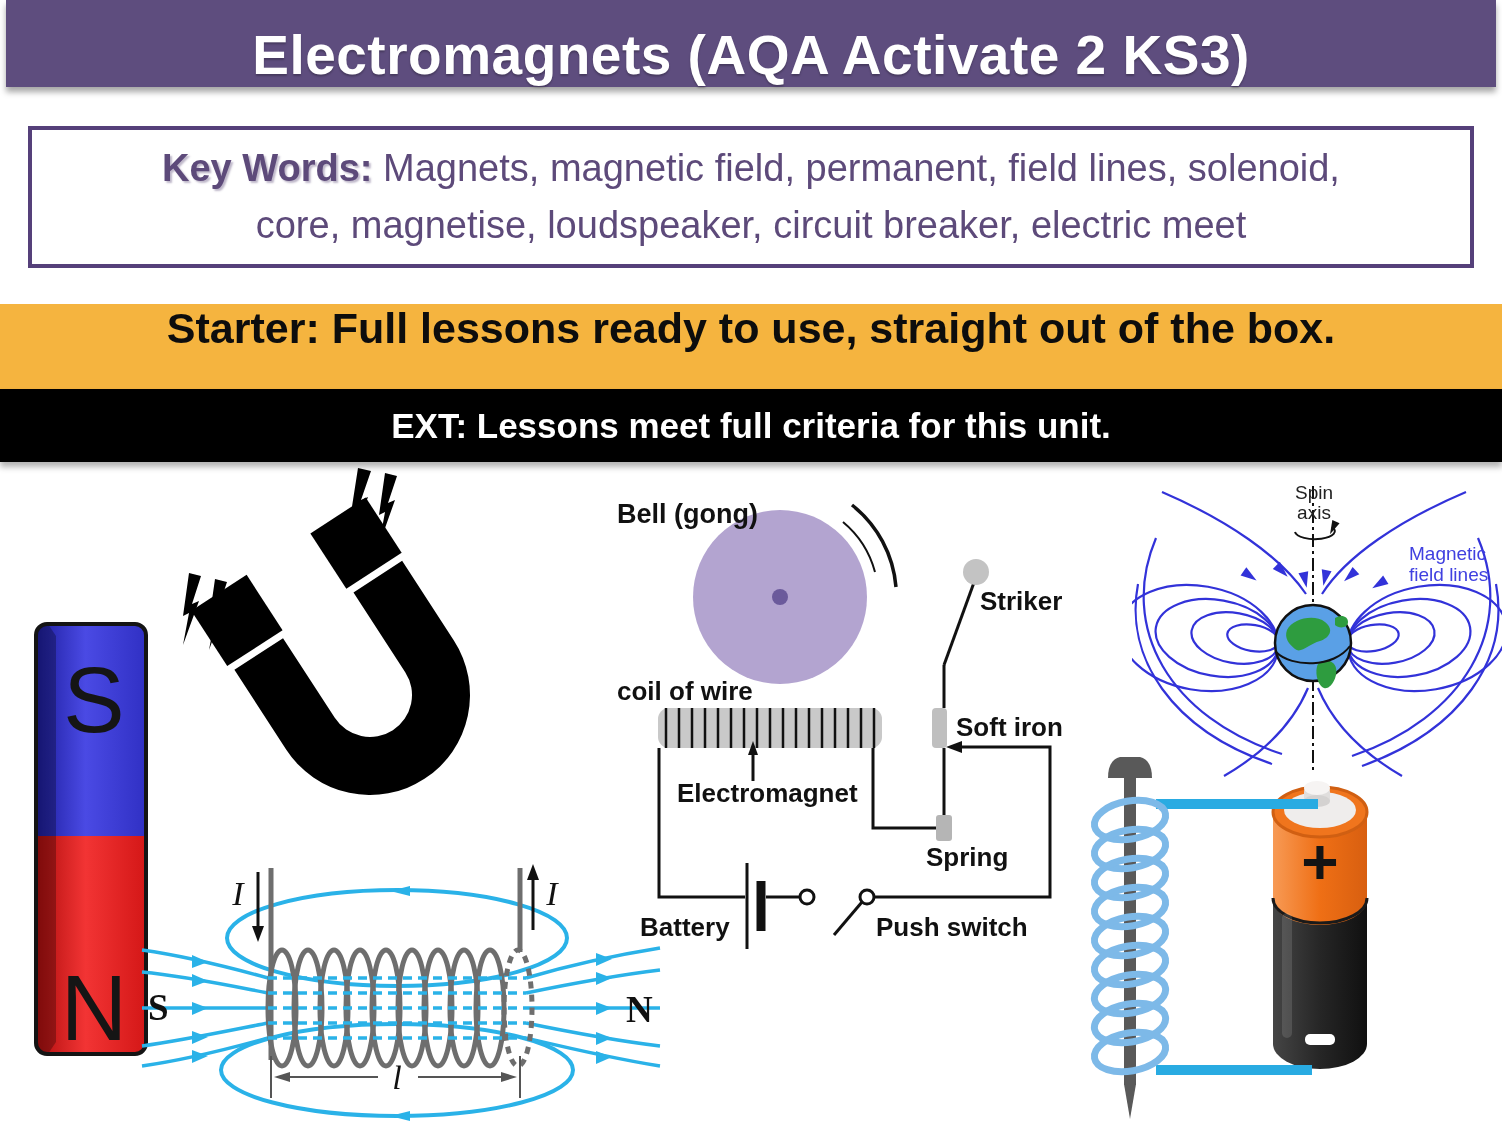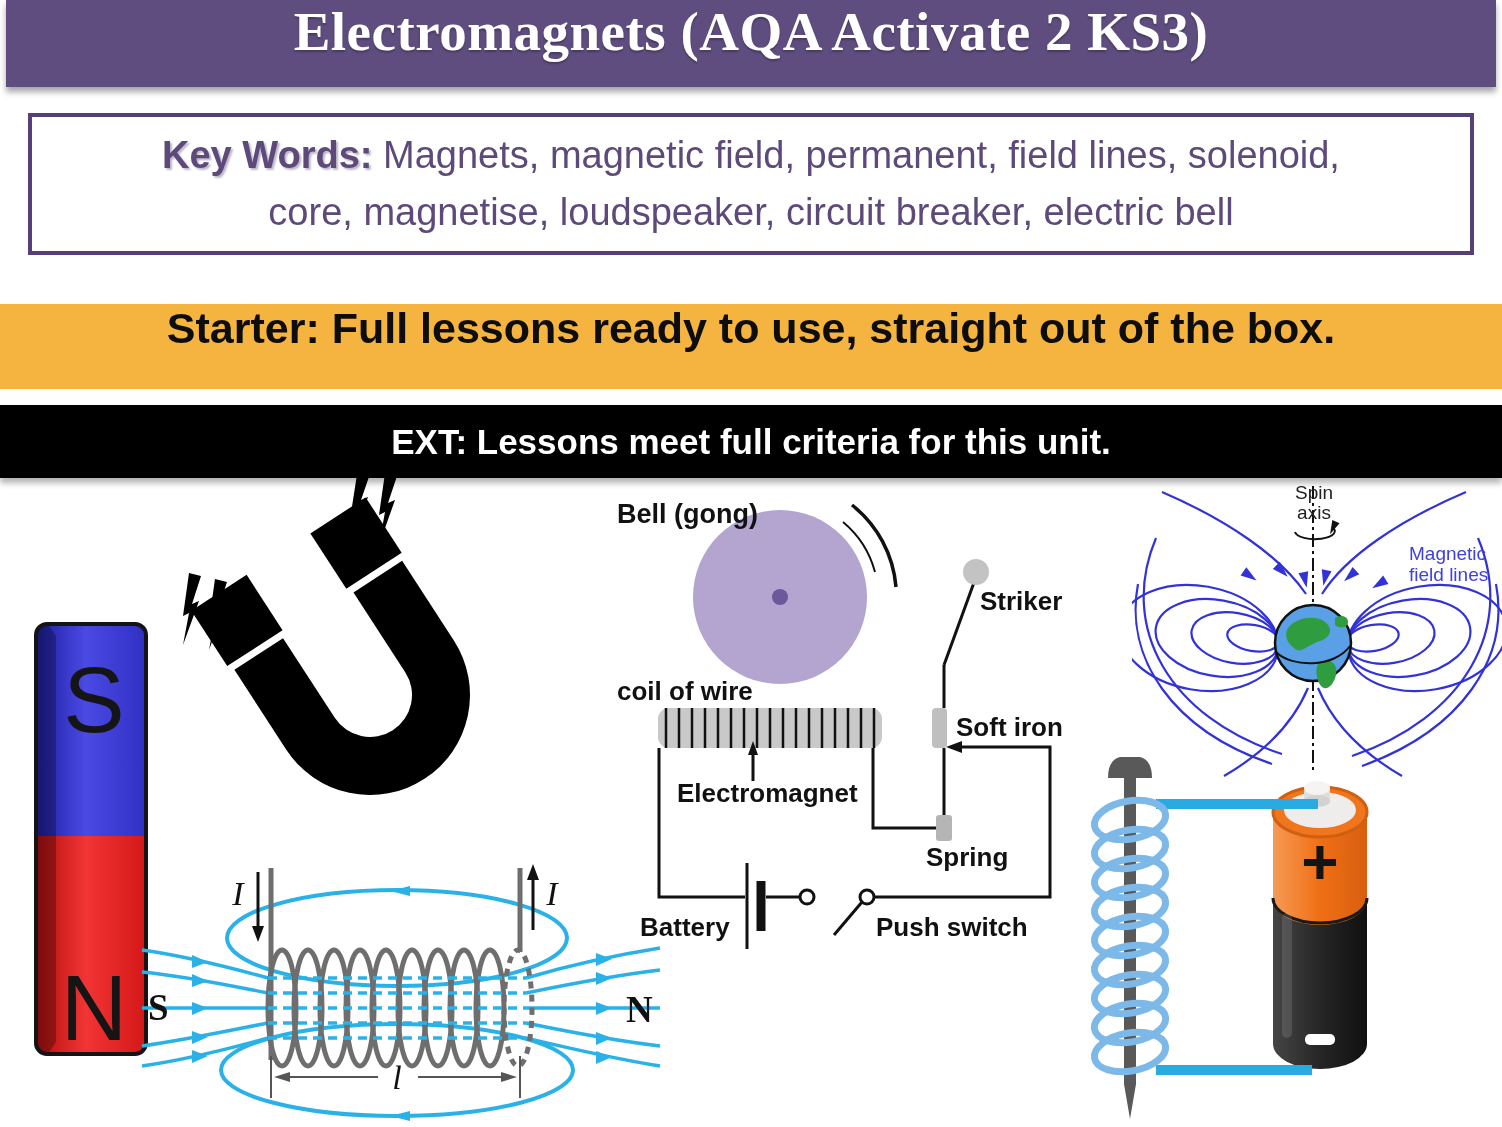--- a/index.html
+++ b/index.html
@@ -1,49 +1,49 @@
 <!DOCTYPE html>
 <html><head>
 <meta charset="utf-8">
 <style>
   html,body{margin:0;padding:0;background:#ffffff;}
   body{width:1502px;height:1127px;position:relative;overflow:hidden;
        font-family:"Liberation Sans",sans-serif;}
   .abs{position:absolute;}
   
   .title-banner{left:6px;top:0;width:1490px;height:87px;background:#5e4d7e;
-    box-shadow:0 5px 6px rgba(0,0,0,.35);display:flex;align-items:flex-start;justify-content:center;font-family:Liberation Serif, serif;}
+    box-shadow:0 5px 6px rgba(0,0,0,.35);display:flex;align-items:flex-end;justify-content:center;}
   .title-banner h1{margin:0;color:#ffffff;font-size:55px;font-weight:bold;letter-spacing:.5px;
     text-shadow:0 2px 2px rgba(0,0,0,.25);}
-  .keywords-box{left:28px;top:113px;width:1446px;height:142px;background:#ffffff;
+  .keywords-box{left:28px;top:126px;width:1446px;height:142px;background:#ffffff;
     border:4px solid #55407a;box-sizing:border-box;display:flex;flex-direction:column;
     justify-content:center;text-align:center;color:#5d4a7a;font-size:38px;line-height:1.5;}
   .keywords-box .kw-label{font-weight:bold;text-shadow:2px 2px 2px rgba(70,50,100,.35);}
   .starter-banner{left:0;top:304px;width:1502px;height:85px;background:#f5b43f;
     display:flex;align-items:flex-start;justify-content:center;}
   .starter-banner span{color:#0d0d0d;font-size:43px;font-weight:bold;}
   .ext-banner{left:0;top:389px;width:1502px;height:73px;background:#000000;
-    box-shadow:0 5px 6px rgba(0,0,0,.3);display:flex;align-items:center;justify-content:center;margin-top:16px;}
+    box-shadow:0 5px 6px rgba(0,0,0,.3);display:flex;align-items:center;justify-content:center;}
   .ext-banner span{color:#ffffff;font-size:35px;font-weight:bold;}
   
   text{font-family:"Liberation Sans",sans-serif;}
   .hand{font-weight:bold;fill:#111111;}
   .serif-lbl{font-family:"Liberation Serif",serif;font-weight:bold;fill:#111111;}
   .serif-it{font-family:"Liberation Serif",serif;font-style:italic;fill:#111111;}
 </style>
 </head>
 <body>
 
 <header class="abs title-banner">
   <h1>Electromagnets (AQA Activate 2 KS3)</h1>
 </header>
 
 <section class="abs keywords-box">
   <div><span class="kw-label">Key Words:</span><span> Magnets, magnetic field, permanent, field lines, solenoid,</span></div>
-  <div>core, magnetise, loudspeaker, circuit breaker, electric bell</div>
+  <div>core, magnetise, loudspeaker, circuit breaker, electric meet</div>
 </section>
 
 <section class="abs starter-banner">
   <span>Starter: Full lessons ready to use, straight out of the box.</span>
 </section>
 
 <section class="abs ext-banner">
   <span>EXT: Lessons meet full criteria for this unit.</span>
 </section>
 

